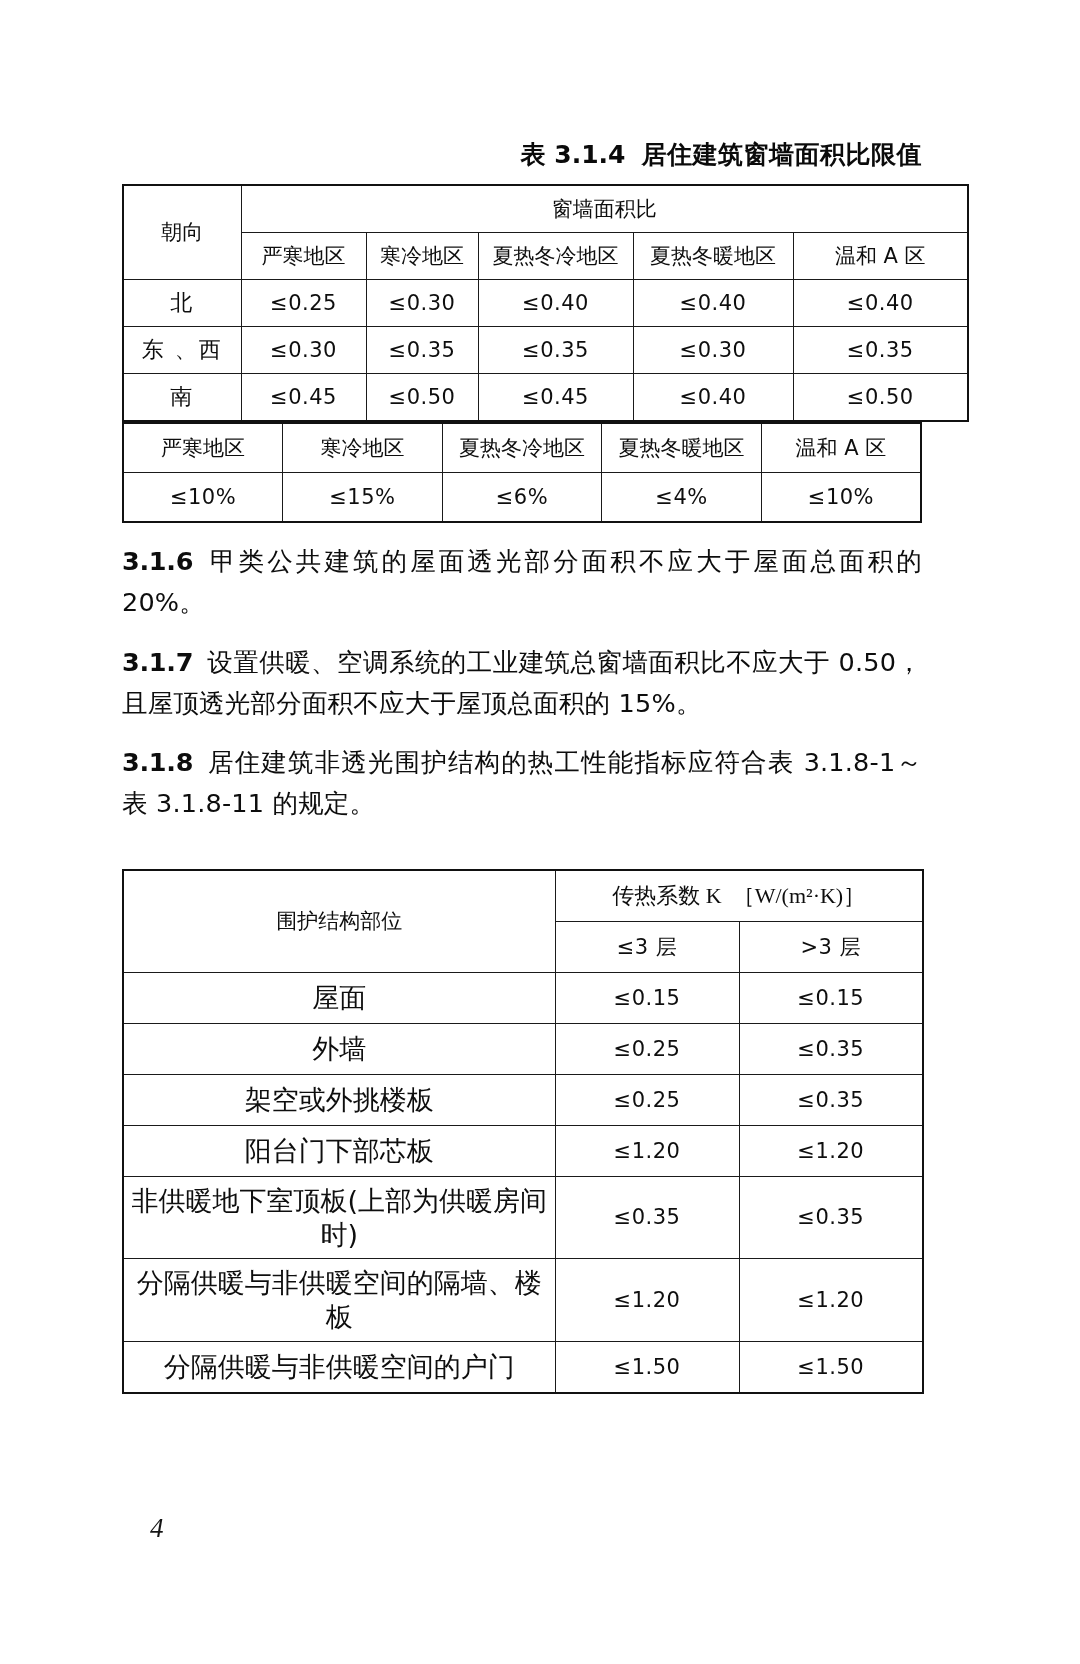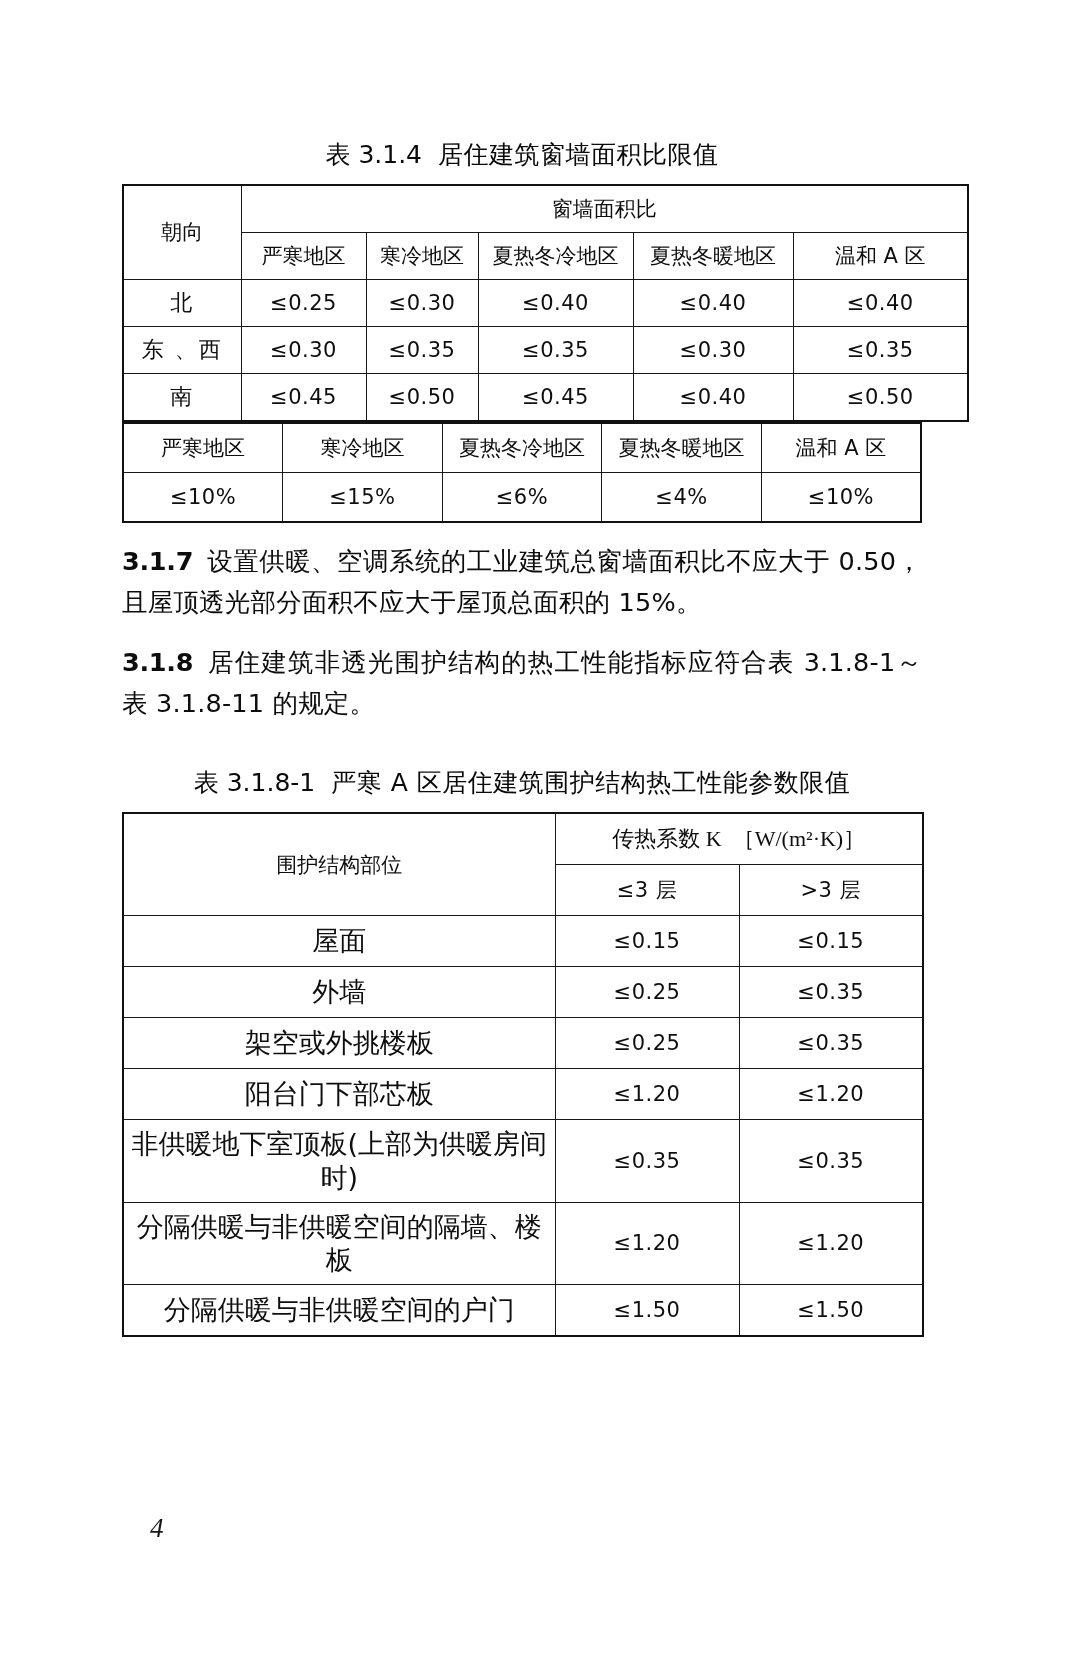--- a/index.html
+++ b/index.html
@@ -28,23 +28,23 @@
 
   .content {
     position: absolute;
     left: 122px;
     top: 140px;
     width: 800px;
   }
 
   
   .table-caption {
-    text-align: center;
-    font-family: "DejaVu Sans", "Liberation Sans", sans-serif;
-    font-weight: normal;
+    text-align: right;
+    font-family: "DejaVu Sans", "Liberation Sans", sans-serif;
+    font-weight: bold;
     font-size: 25px;
     letter-spacing: 0.5px;
     line-height: 1.2;
     margin: 0 0 14px 0;
     color: #0a0a0a;
   }
   .table-caption .num {
     letter-spacing: 0px;
     margin-right: 16px;
   }
@@ -246,34 +246,34 @@
         <tr>
           <td class="val">≤10%</td>
           <td class="val">≤15%</td>
           <td class="val">≤6%</td>
           <td class="val">≤4%</td>
           <td class="val">≤10%</td>
         </tr>
       </tbody>
     </table>
 
+    <p class="para">
+      <span class="clause">3.1.6</span><span>甲类公共建筑的屋面透光部分面积不应大于屋面总面积的 20%。</span>
+    </p>
 
     <p class="para">
       <span class="clause">3.1.7</span><span>设置供暖、空调系统的工业建筑总窗墙面积比不应大于 0.50，且屋顶透光部分面积不应大于屋顶总面积的 15%。</span>
     </p>
 
     <p class="para">
       <span class="clause">3.1.8</span><span>居住建筑非透光围护结构的热工性能指标应符合表 3.1.8-1～表 3.1.8-11 的规定。</span>
     </p>
 
     <div class="gap-c"></div>
 
-    <div class="table-caption">
-      <span class="num">表 3.1.8-1</span><span>严寒 A 区居住建筑围护结构热工性能参数限值</span>
-    </div>
 
     <table class="doc t318">
       <colgroup>
           <col class="c0">
           <col class="c1">
           <col class="c2">
         </colgroup>
       <tbody>
         <tr>
           <td rowspan="2">围护结构部位</td>

